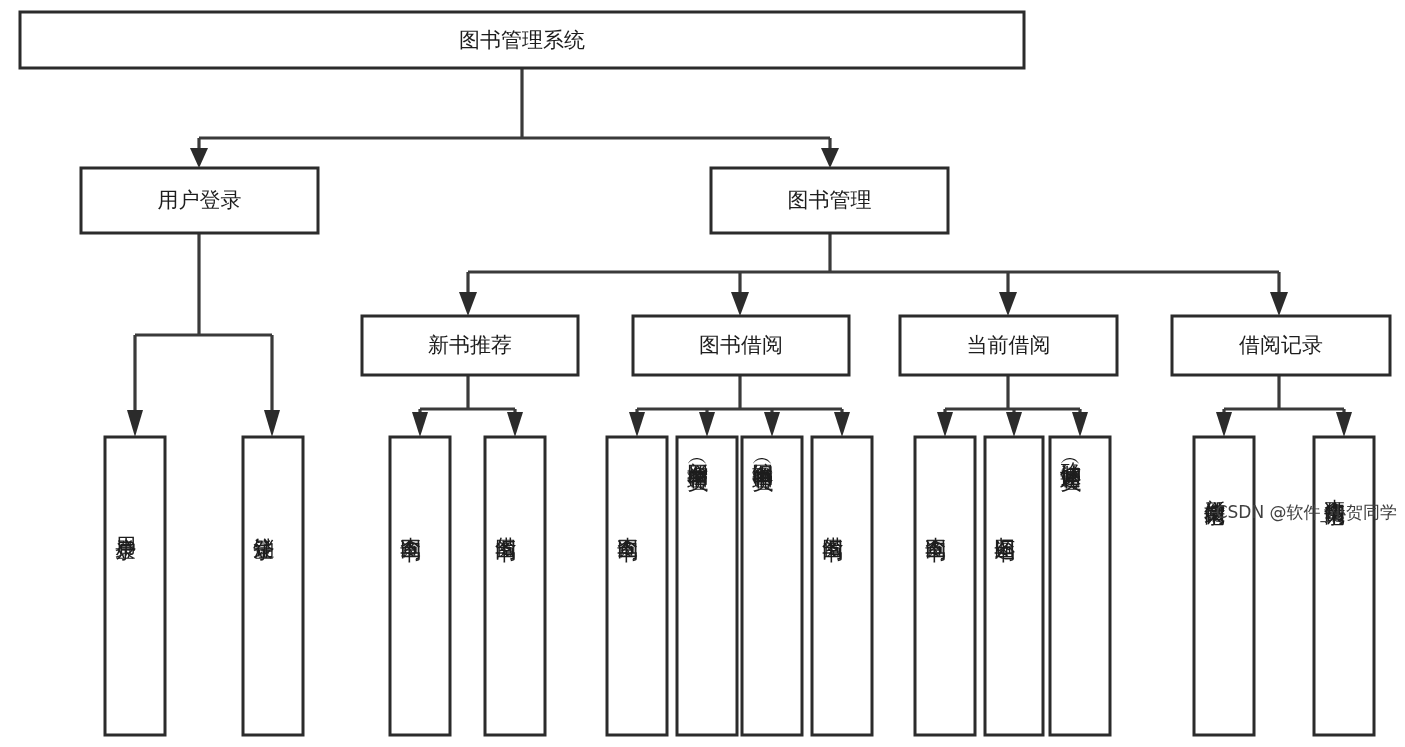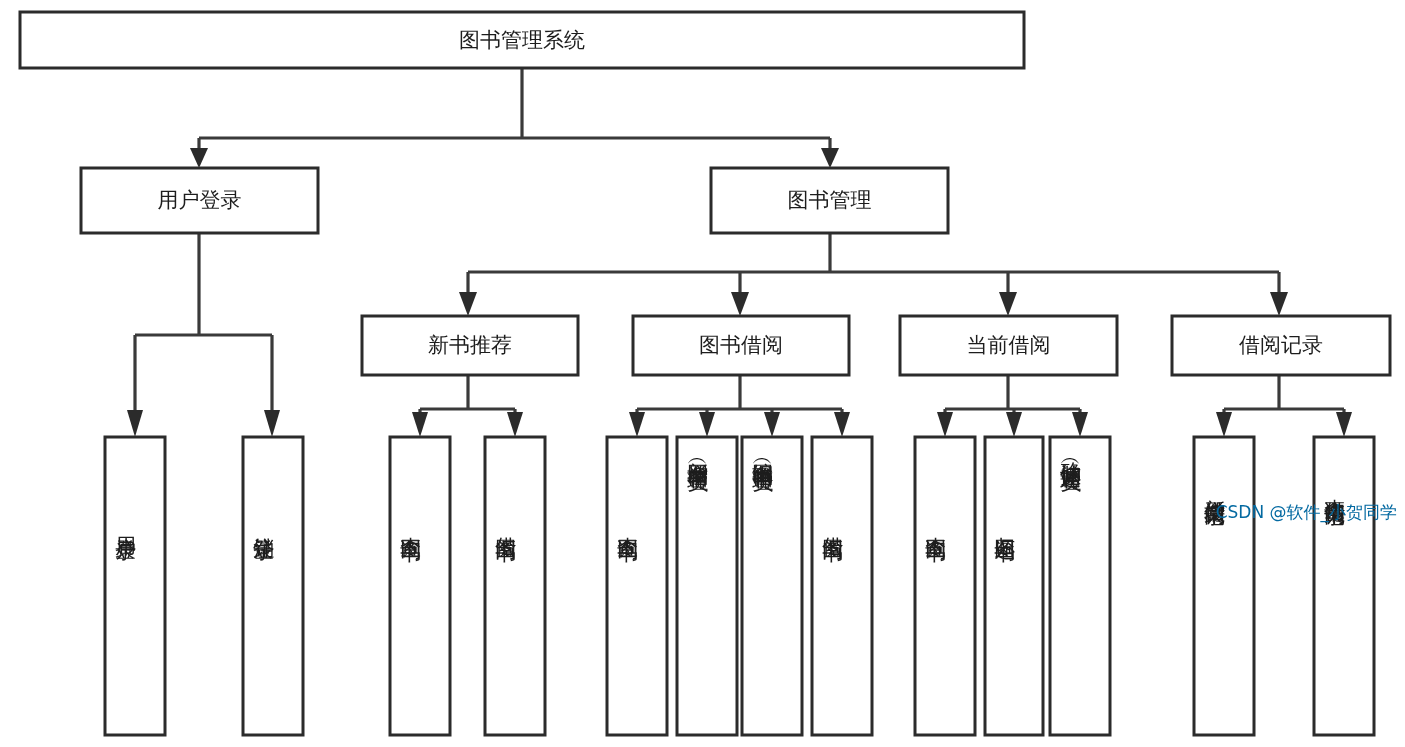--- a/index.html
+++ b/index.html
@@ -59,21 +59,21 @@
     letter-spacing: 1.5px;
     white-space: nowrap;
     pointer-events: none;
   }
   .watermark {
     position: absolute;
     right: 8px;
     bottom: 5px;
     font-family: "DejaVu Sans", "Liberation Sans", sans-serif;
     font-size: 17px;
-    color: #0369a1;
+    color: #404040;
     white-space: nowrap;
   }
 </style>
 </head>
 <body>
 
 <div id="diagram-root">
 
   <svg id="flow" viewBox="0 0 1405 747">
     <defs>

